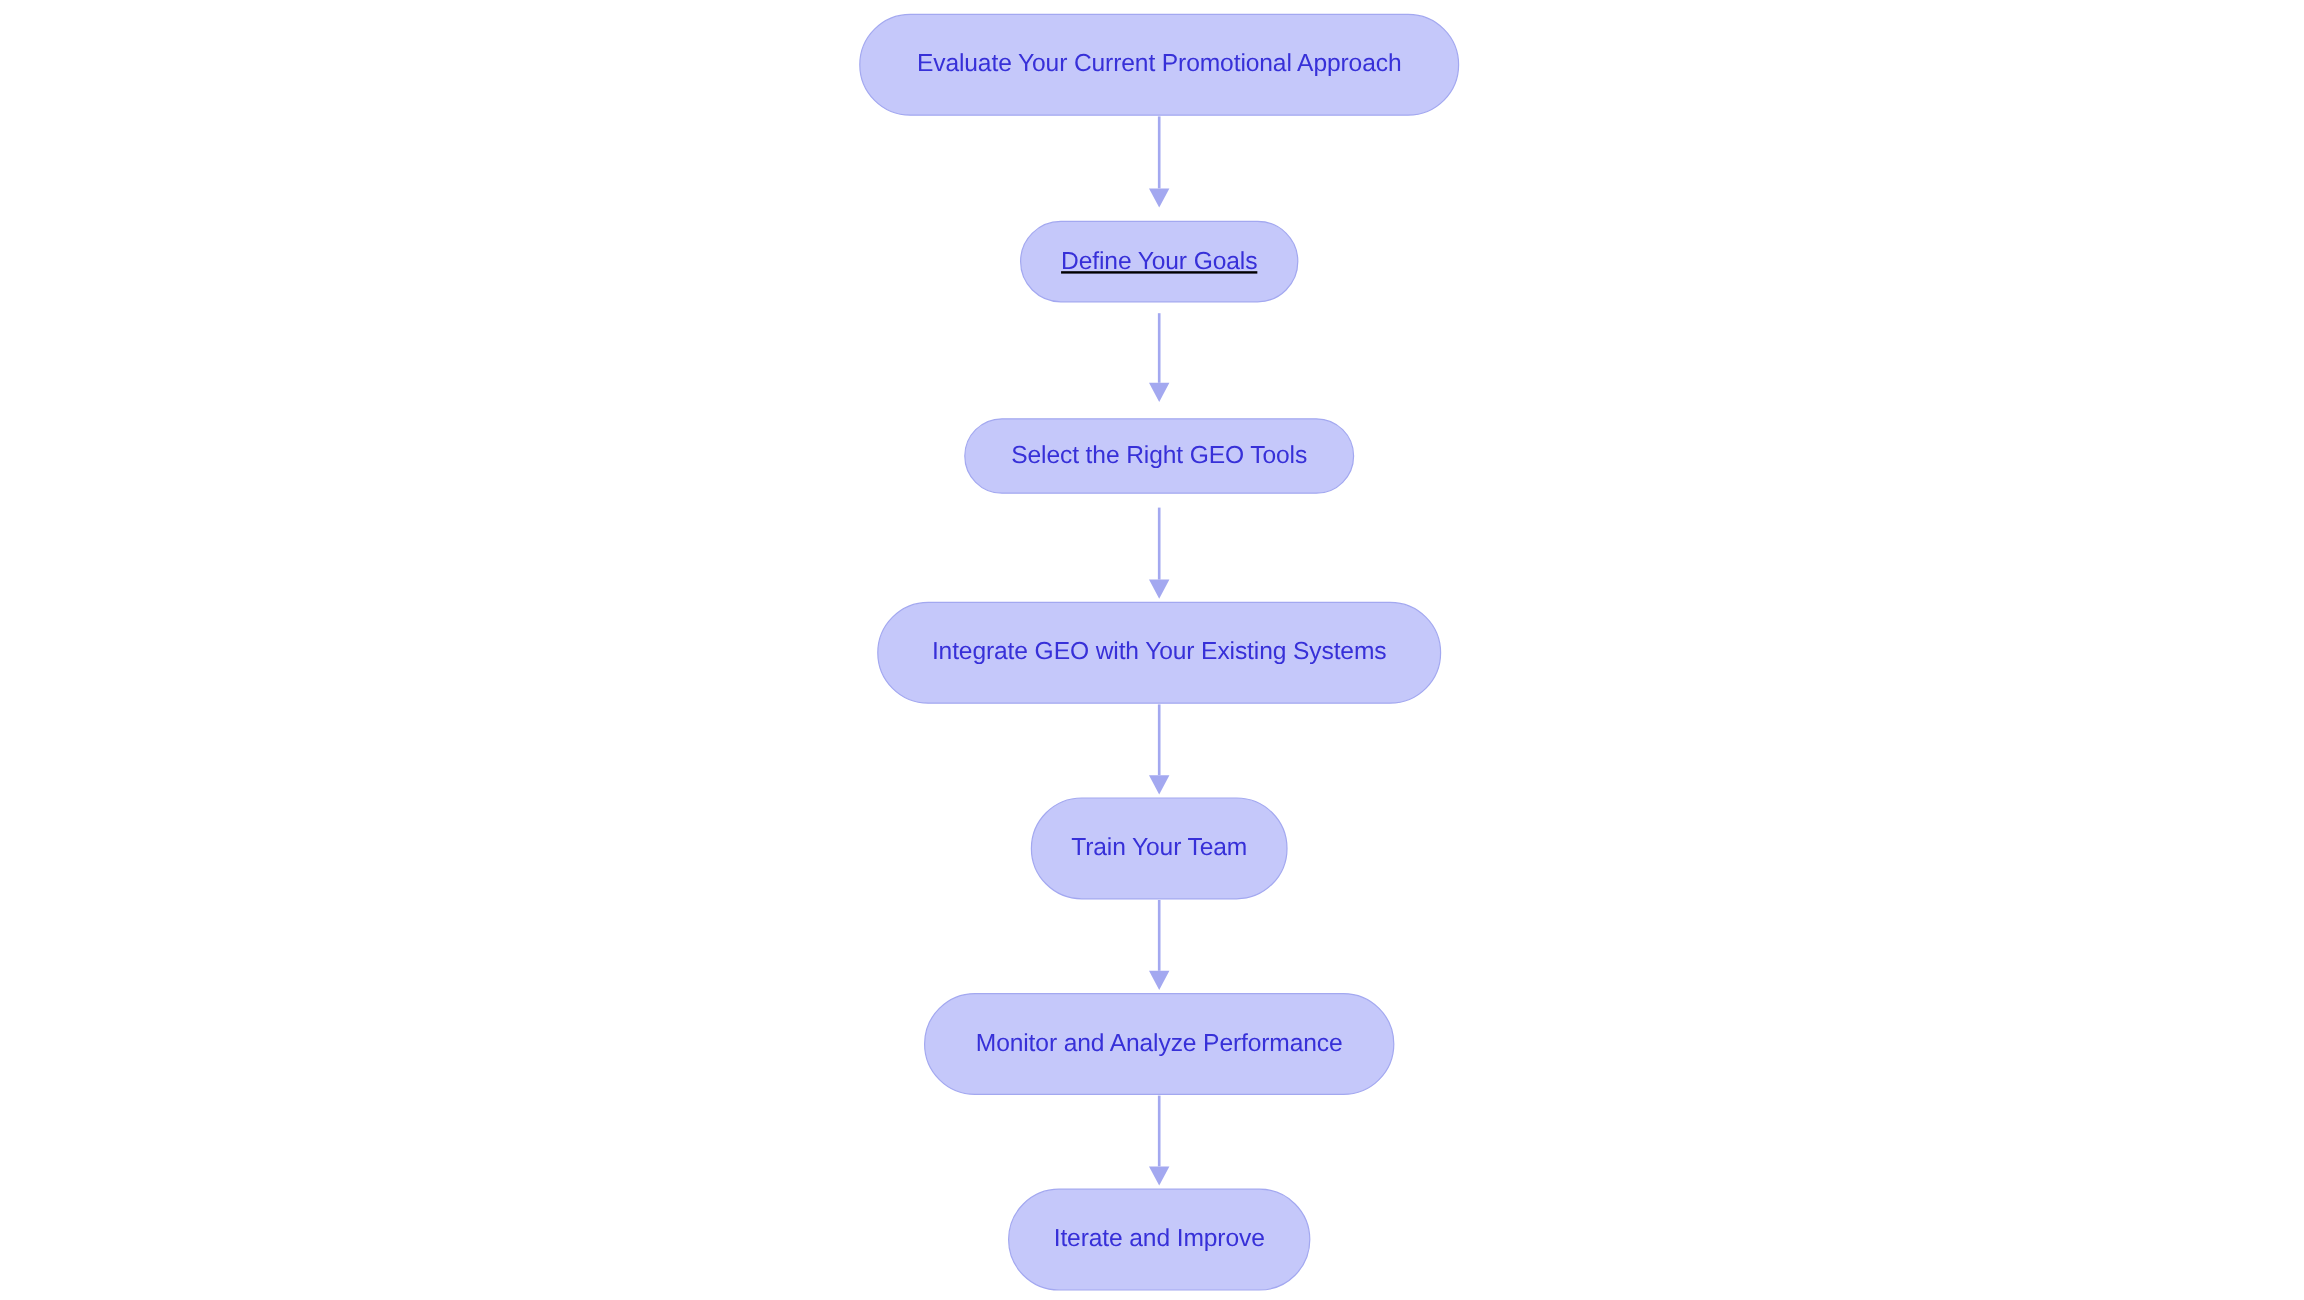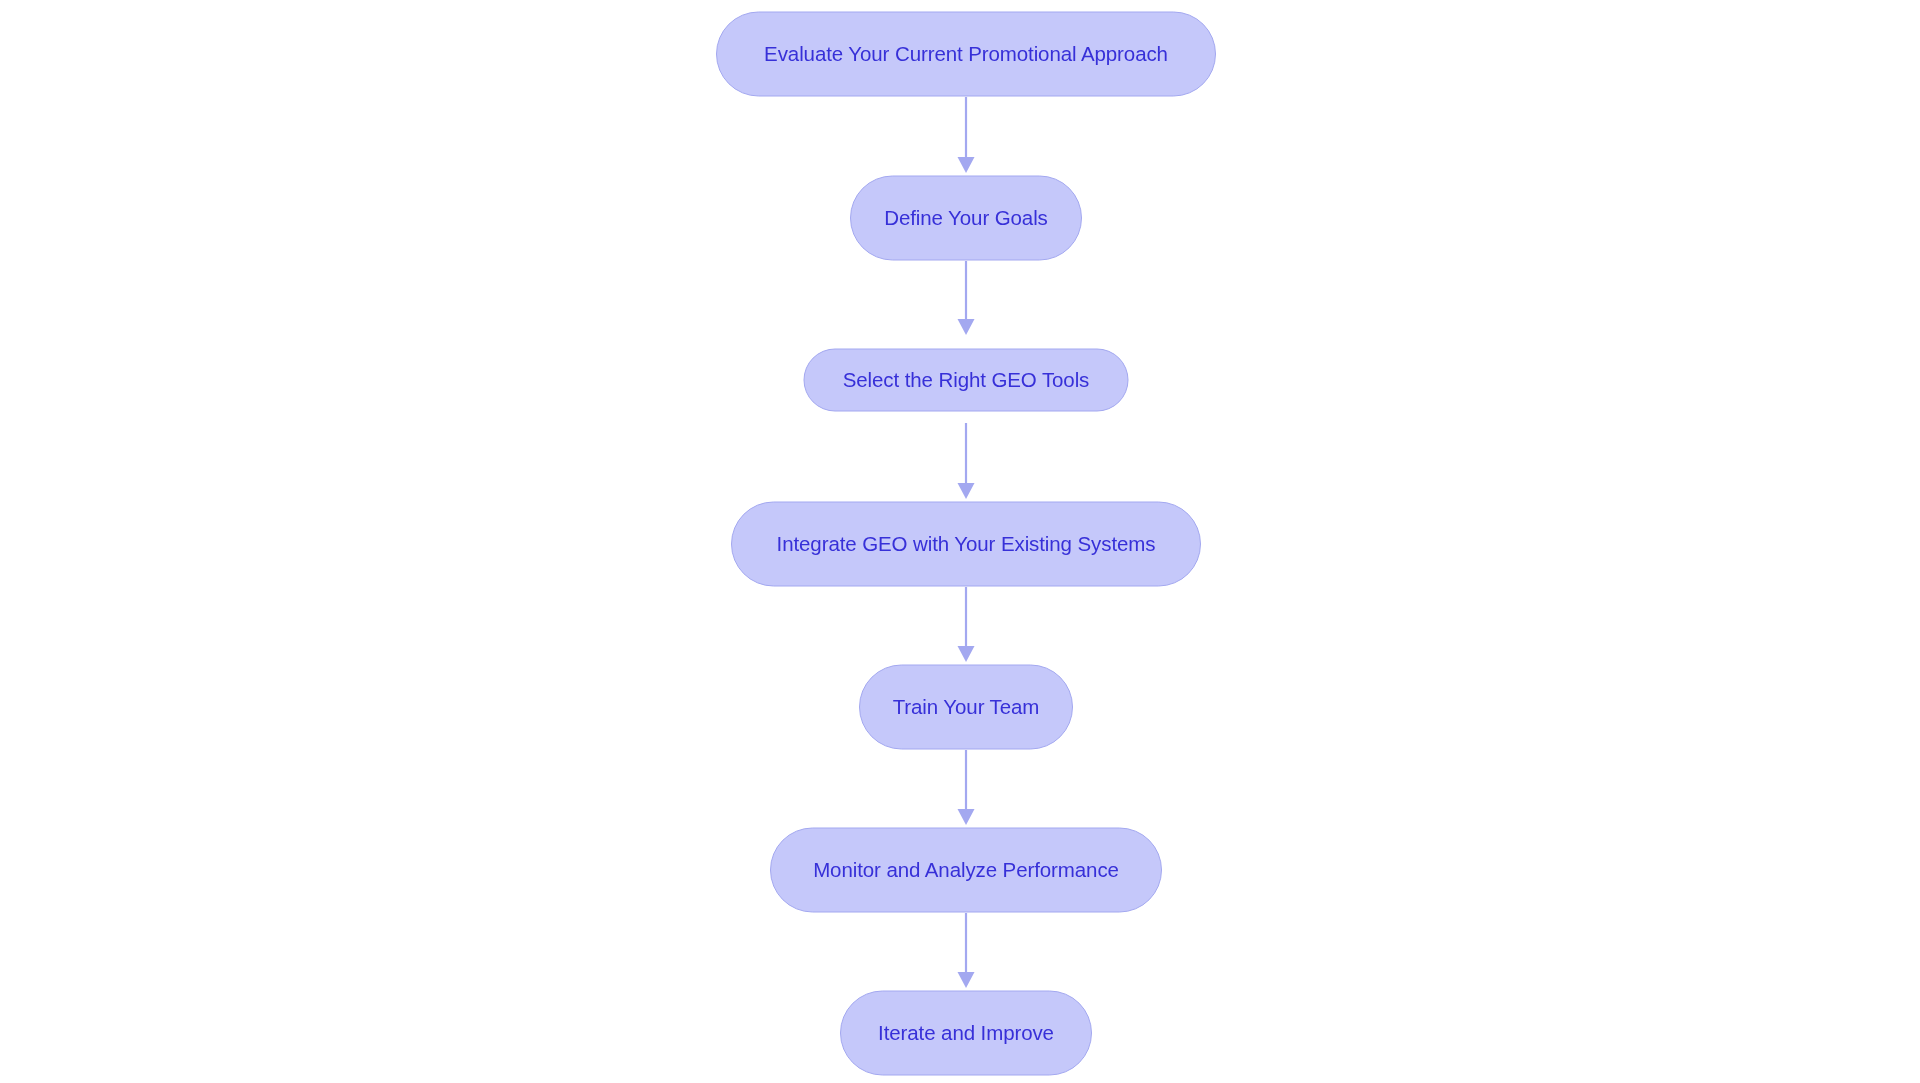--- a/index.html
+++ b/index.html
@@ -67,21 +67,21 @@
       <polygon points="957.5,646 974.5,646 966,662" fill="#a3a8f0"></polygon>
       <line x1="966" y1="750" x2="966" y2="809" stroke="#a3a8f0" stroke-width="2.2"></line>
       <polygon points="957.5,809 974.5,809 966,825" fill="#a3a8f0"></polygon>
       <line x1="966" y1="913" x2="966" y2="972" stroke="#a3a8f0" stroke-width="2.2"></line>
       <polygon points="957.5,972 974.5,972 966,988" fill="#a3a8f0"></polygon>
     </svg>
 
 <div class="flow-node" style="left: 966px; top: 54px; width: 500px; height: 85px;">
       <span class="flow-node-label">Evaluate Your Current Promotional Approach</span>
     </div>
-    <div class="flow-node" style="left: 966px; top: 218px; width: 232px; height: 85px;">
+    <div class="flow-node" style="left: 966px; top: 218px; width: 232px; height: 68px; text-decoration: underline;">
       <span class="flow-node-label">Define Your Goals</span>
     </div>
     <div class="flow-node" style="left: 966px; top: 380px; width: 325px; height: 63px;">
       <span class="flow-node-label">Select the Right GEO Tools</span>
     </div>
     <div class="flow-node" style="left: 966px; top: 707px; width: 214px; height: 85px;">
       <span class="flow-node-label">Train Your Team</span>
     </div>
     <div class="flow-node" style="left: 966px; top: 544px; width: 470px; height: 85px;">
       <span class="flow-node-label">Integrate GEO with Your Existing Systems</span>

